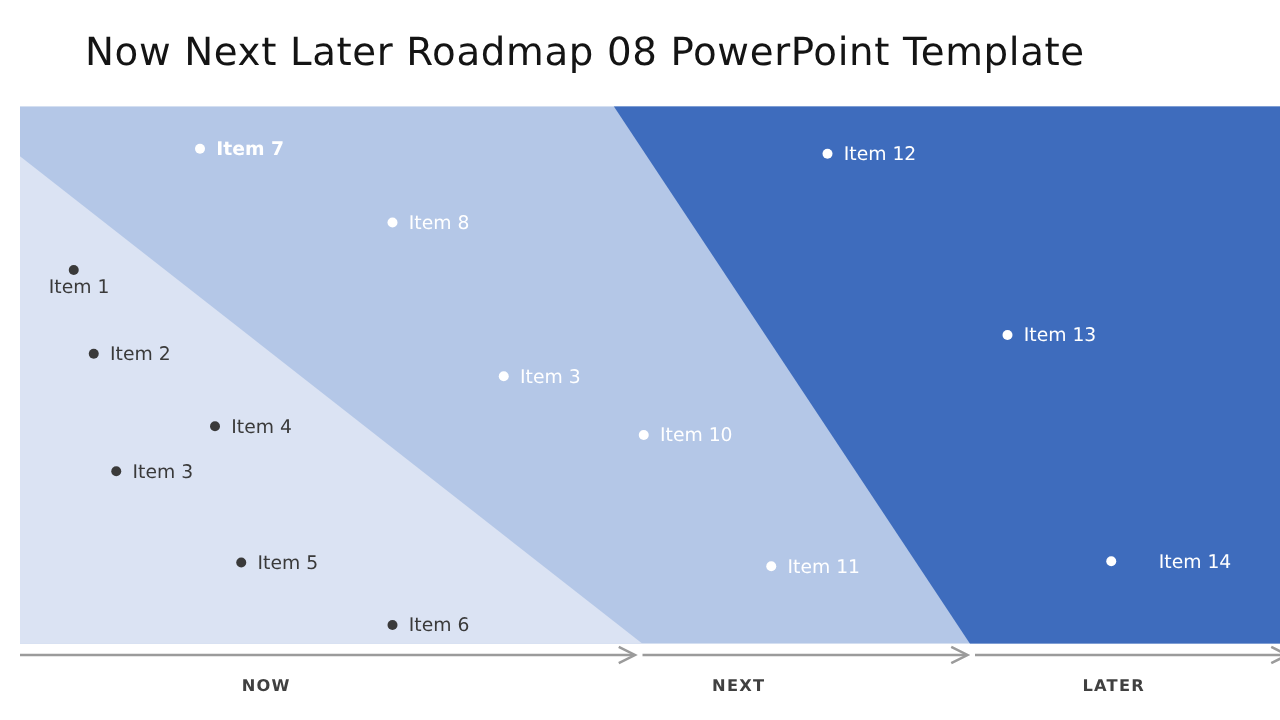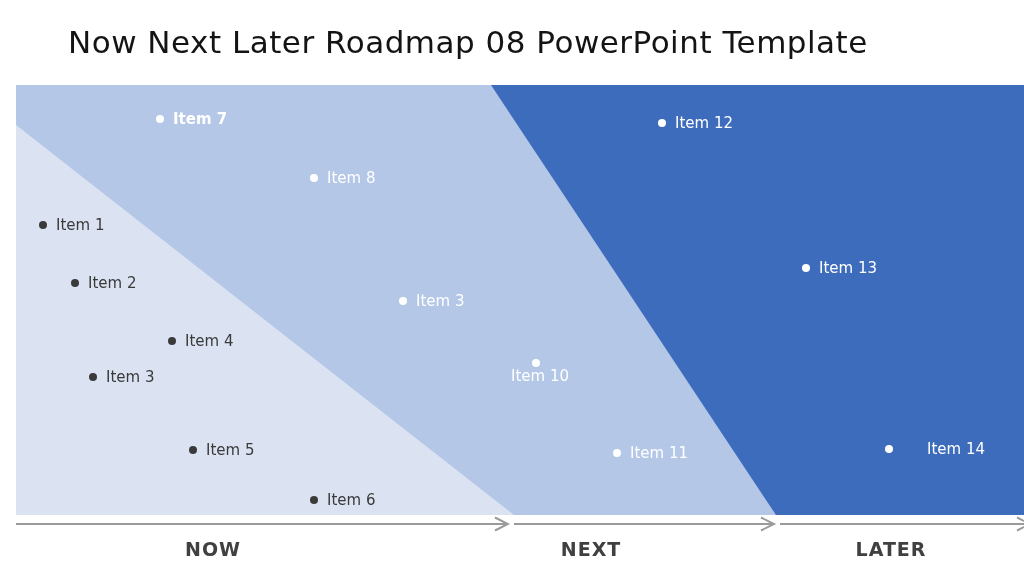--- a/index.html
+++ b/index.html
@@ -63,41 +63,41 @@
     top: 514px;
     width: 1024px;
     height: 20px;
     display: block;
   }
 
   .axis-label {
     position: absolute;
     top: 549px;
     transform: translate(-50%, -50%);
-    font-size: 19px;
+    font-size: 13px;
     font-weight: 700;
     letter-spacing: 1px;
     white-space: nowrap;
   }
 </style>
 </head>
 <body>
 
 <div class="slide">
 
   <h1 class="title" style="color: rgb(20, 20, 20);">Now Next Later Roadmap 08 PowerPoint Template</h1>
 
   <svg class="bands" viewBox="0 0 1024 430" preserveAspectRatio="none">
     <rect x="0" y="0" width="1024" height="430" fill="#b4c7e7"></rect>
     <polygon points="0,40 498,430 0,430" fill="#dbe3f3"></polygon>
     <polygon points="475,0 1024,0 1024,430 760,430" fill="#3e6cbd"></polygon>
   </svg>
 
   <div class="items-layer">
-      <div class="item" style="left: 23px; top: 225px; color: rgb(58, 58, 58);">
+      <div class="item" style="left: 23px; top: 225px; color: rgb(58, 58, 58); flex-direction: column;">
       <span class="dot"></span>
       <span class="lbl">Item 1</span>
     </div>
       <div class="item" style="left: 55px; top: 283px; color: rgb(58, 58, 58);">
       <span class="dot"></span>
       <span class="lbl">Item 2</span>
     </div>
       <div class="item" style="left: 73px; top: 377px; color: rgb(58, 58, 58);">
       <span class="dot"></span>
       <span class="lbl">Item 3</span>
@@ -119,21 +119,21 @@
       <span class="lbl">Item 7</span>
     </div>
       <div class="item" style="left: 294px; top: 178px; color: rgb(255, 255, 255);">
       <span class="dot"></span>
       <span class="lbl">Item 8</span>
     </div>
       <div class="item" style="left: 383px; top: 301px; color: rgb(255, 255, 255);">
       <span class="dot"></span>
       <span class="lbl">Item 3</span>
     </div>
-      <div class="item" style="left: 495px; top: 372px; color: rgb(255, 255, 255); flex-direction: column;">
+      <div class="item" style="left: 495px; top: 348px; color: rgb(255, 255, 255);">
       <span class="dot"></span>
       <span class="lbl">Item 10</span>
     </div>
       <div class="item" style="left: 597px; top: 453px; color: rgb(255, 255, 255); text-align: center;">
       <span class="dot"></span>
       <span class="lbl">Item 11</span>
     </div>
       <div class="item" style="left: 642px; top: 123px; color: rgb(255, 255, 255);">
       <span class="dot"></span>
       <span class="lbl">Item 12</span>

